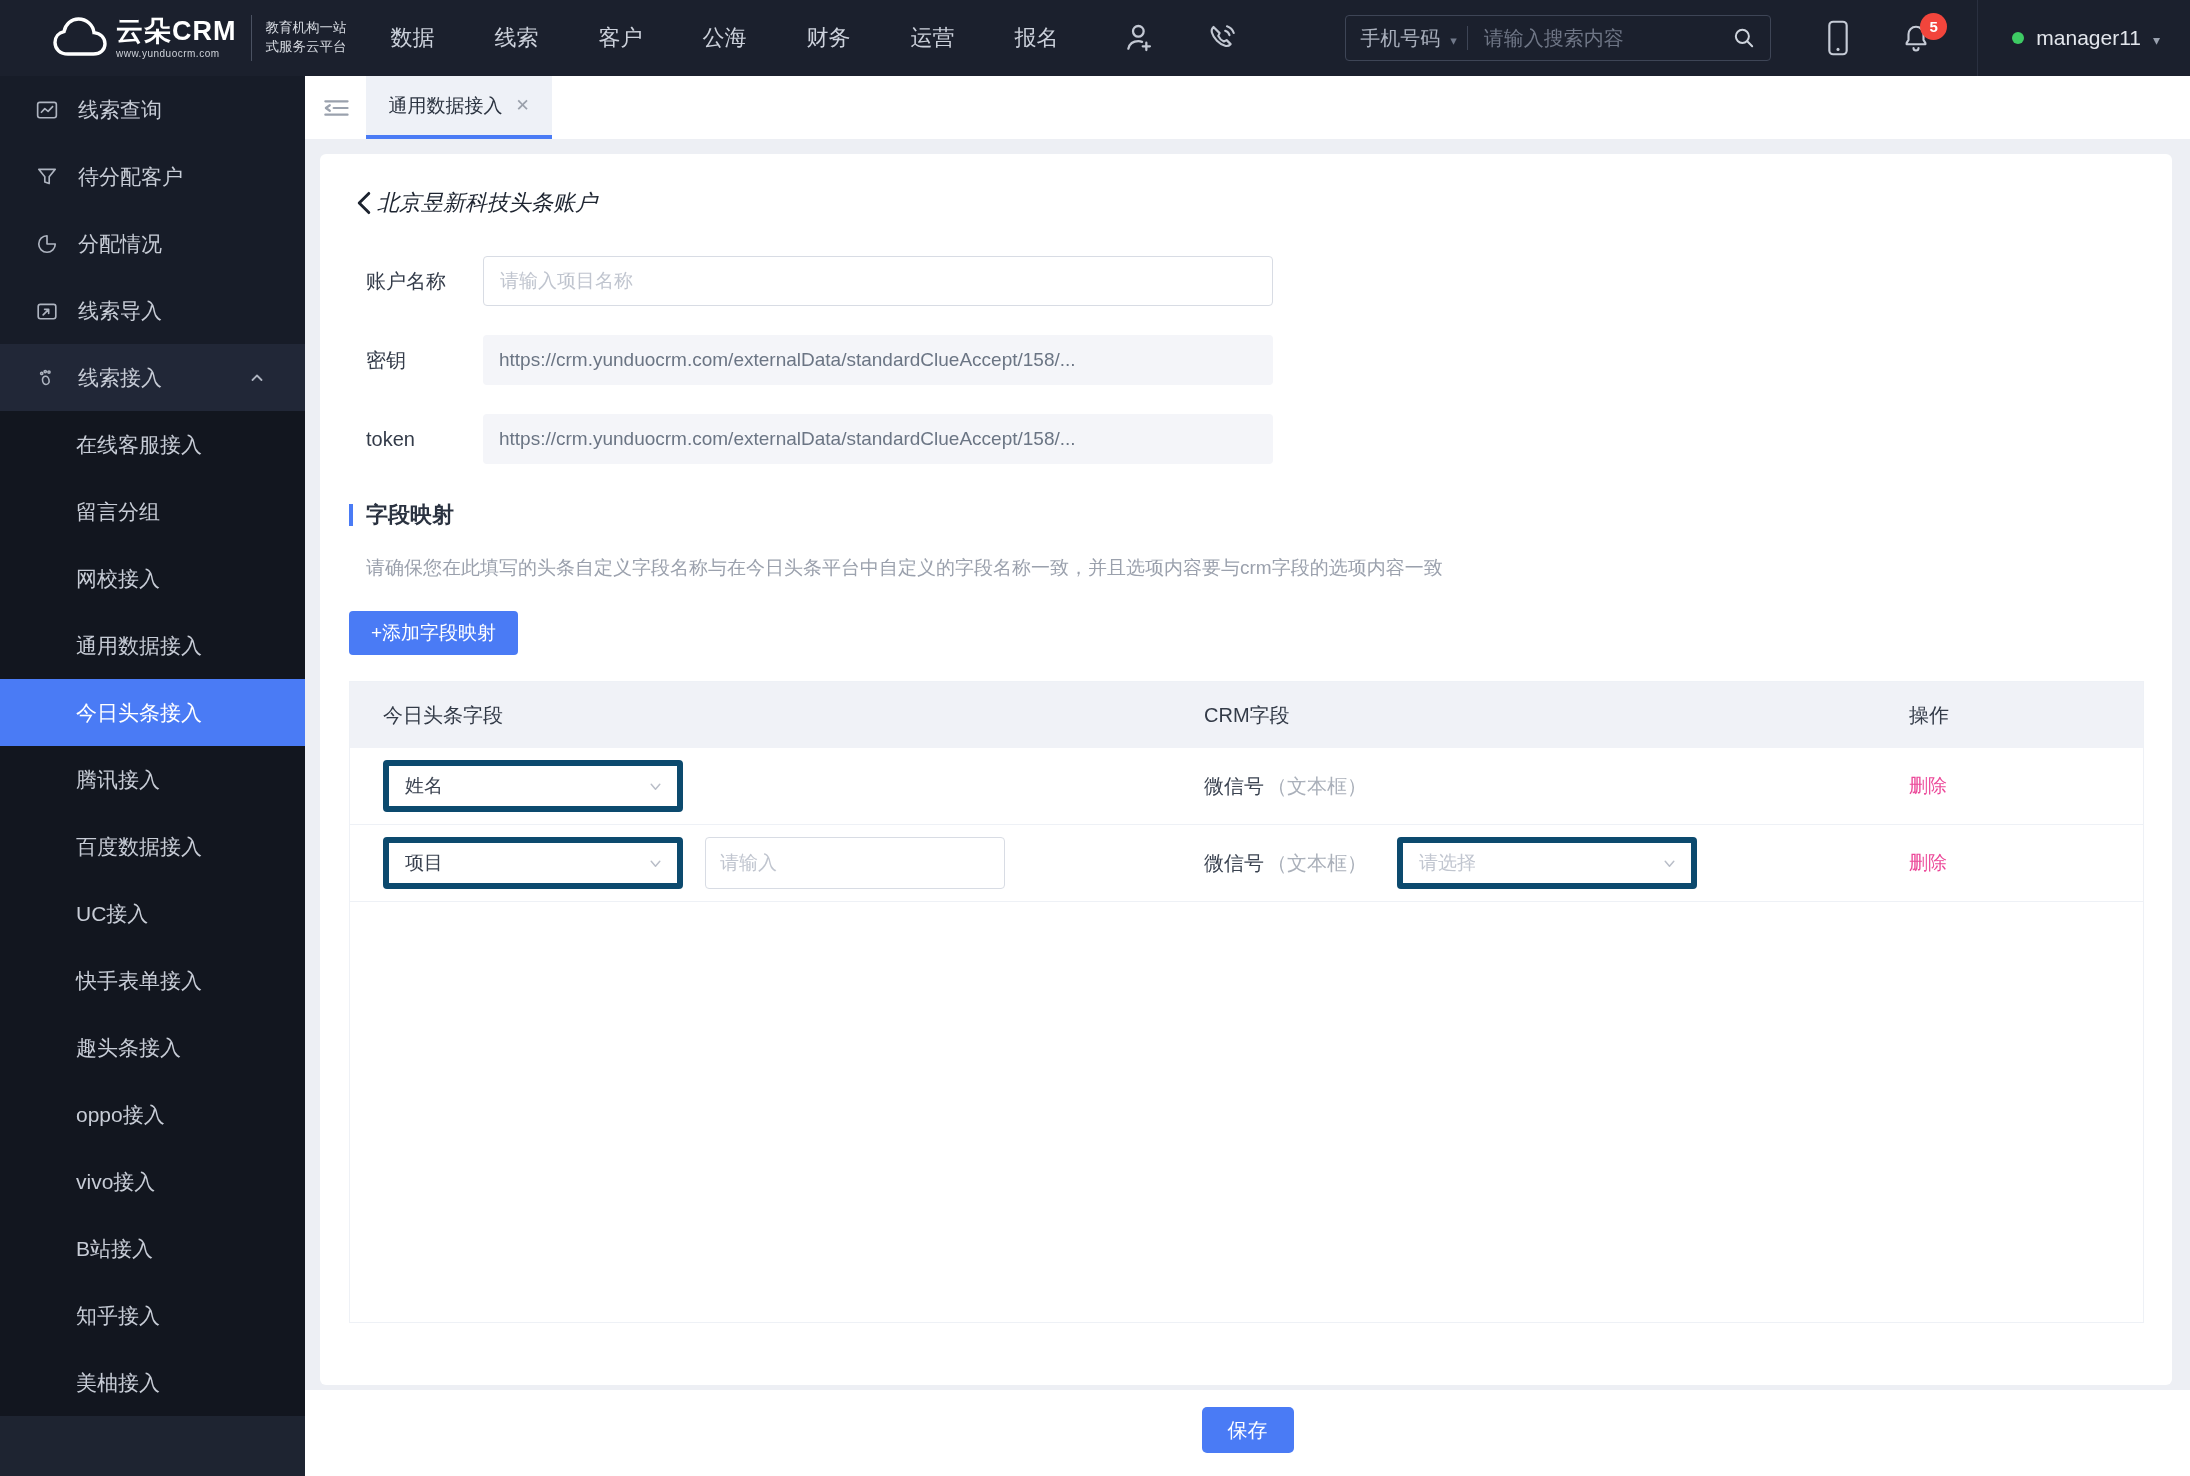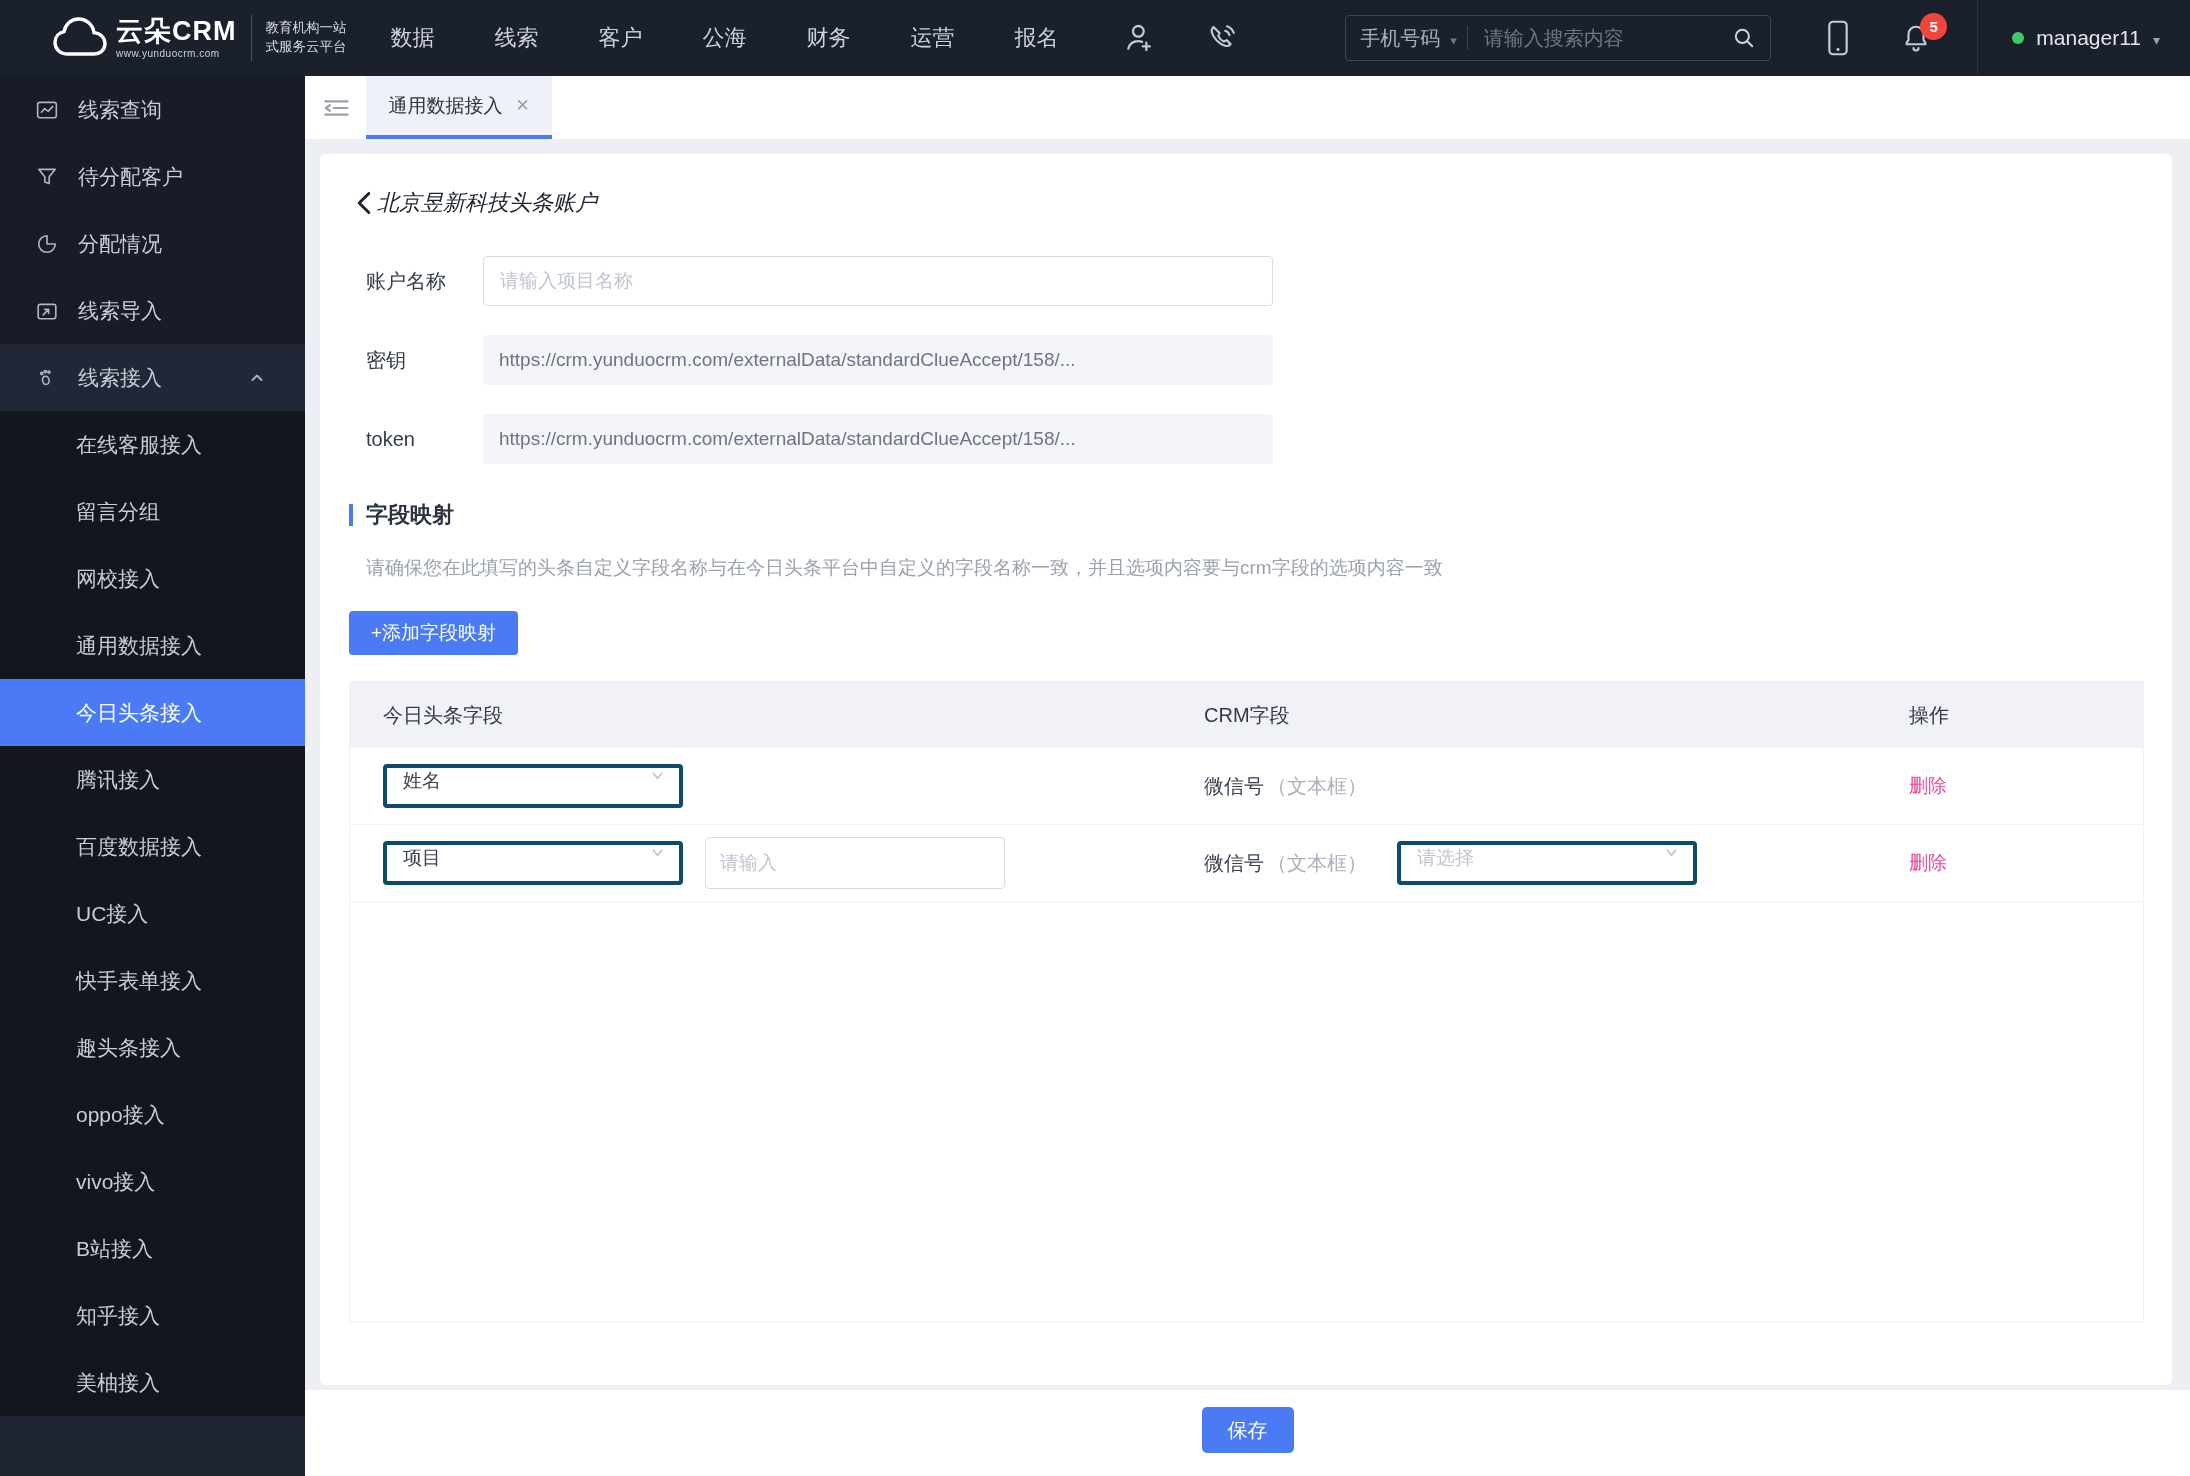--- a/index.html
+++ b/index.html
@@ -98,22 +98,22 @@
   .thead { display:flex; height:66px; background:#f0f2f7; align-items:center;
            font-size:20px; color:#333b48; }
   .col1 { flex:0 0 830px; padding-left:33px; display:flex; align-items:center; }
   .col2 { flex:0 0 700px; padding-left:24px; display:flex; align-items:center; }
   .col3 { flex:1; padding-left:29px; }
   .tr { display:flex; height:77px; align-items:center; border-bottom:1px solid #eef1f6;
         font-size:20px; background:#fff; }
   .tr .col1 { gap:22px; }
   .table-empty { height:420px; background:#fff; }
 
-  .sel { width:300px; height:44px; border:4px solid #0c4a6e; border-radius:4px; background:#fff;
-         display:flex; justify-content:space-between;
+  .sel { width:300px; height:52px; border:6px solid #0c4a6e; border-radius:4px; background:#fff;
+         display:flex; align-items:center; justify-content:space-between;
          padding:0 14px 0 16px; font-size:19px; color:#3a4250; cursor:pointer; }
   .sel .ph { color:#c0c5cf; }
   .sel-chevron { color:#b9bec8; display:flex; }
   .cell-input { width:300px; height:52px; border:1px solid #d8dce4; border-radius:4px;
                 padding:0 14px; font-size:19px; color:#3a4250; outline:none;
                 font-family:"Liberation Sans","DejaVu Sans",sans-serif; }
   .cell-input::placeholder { color:#c0c5cf; }
   .crm-name { color:#3a4250; }
   .crm-type { color:#aab0ba; margin-left:3px; }
   .row2-sel { margin-left:30px; }

